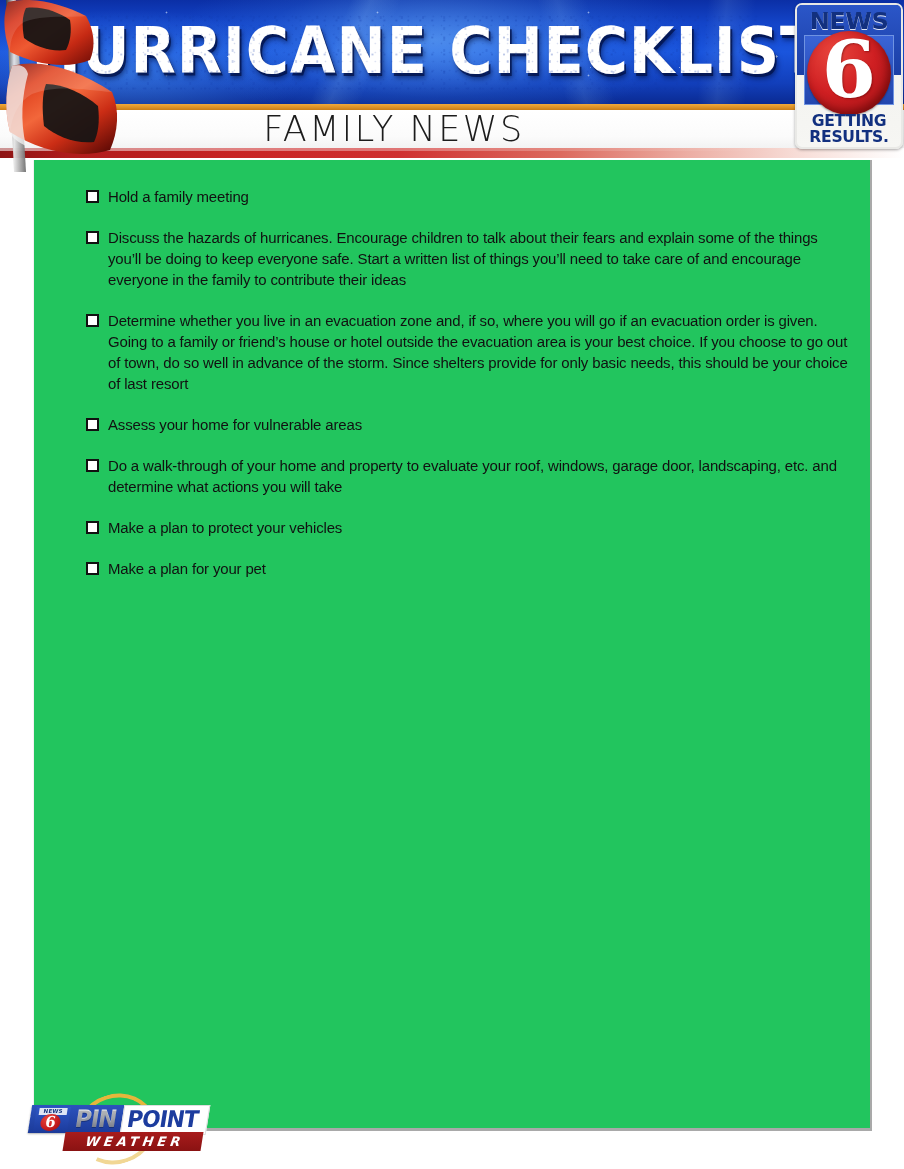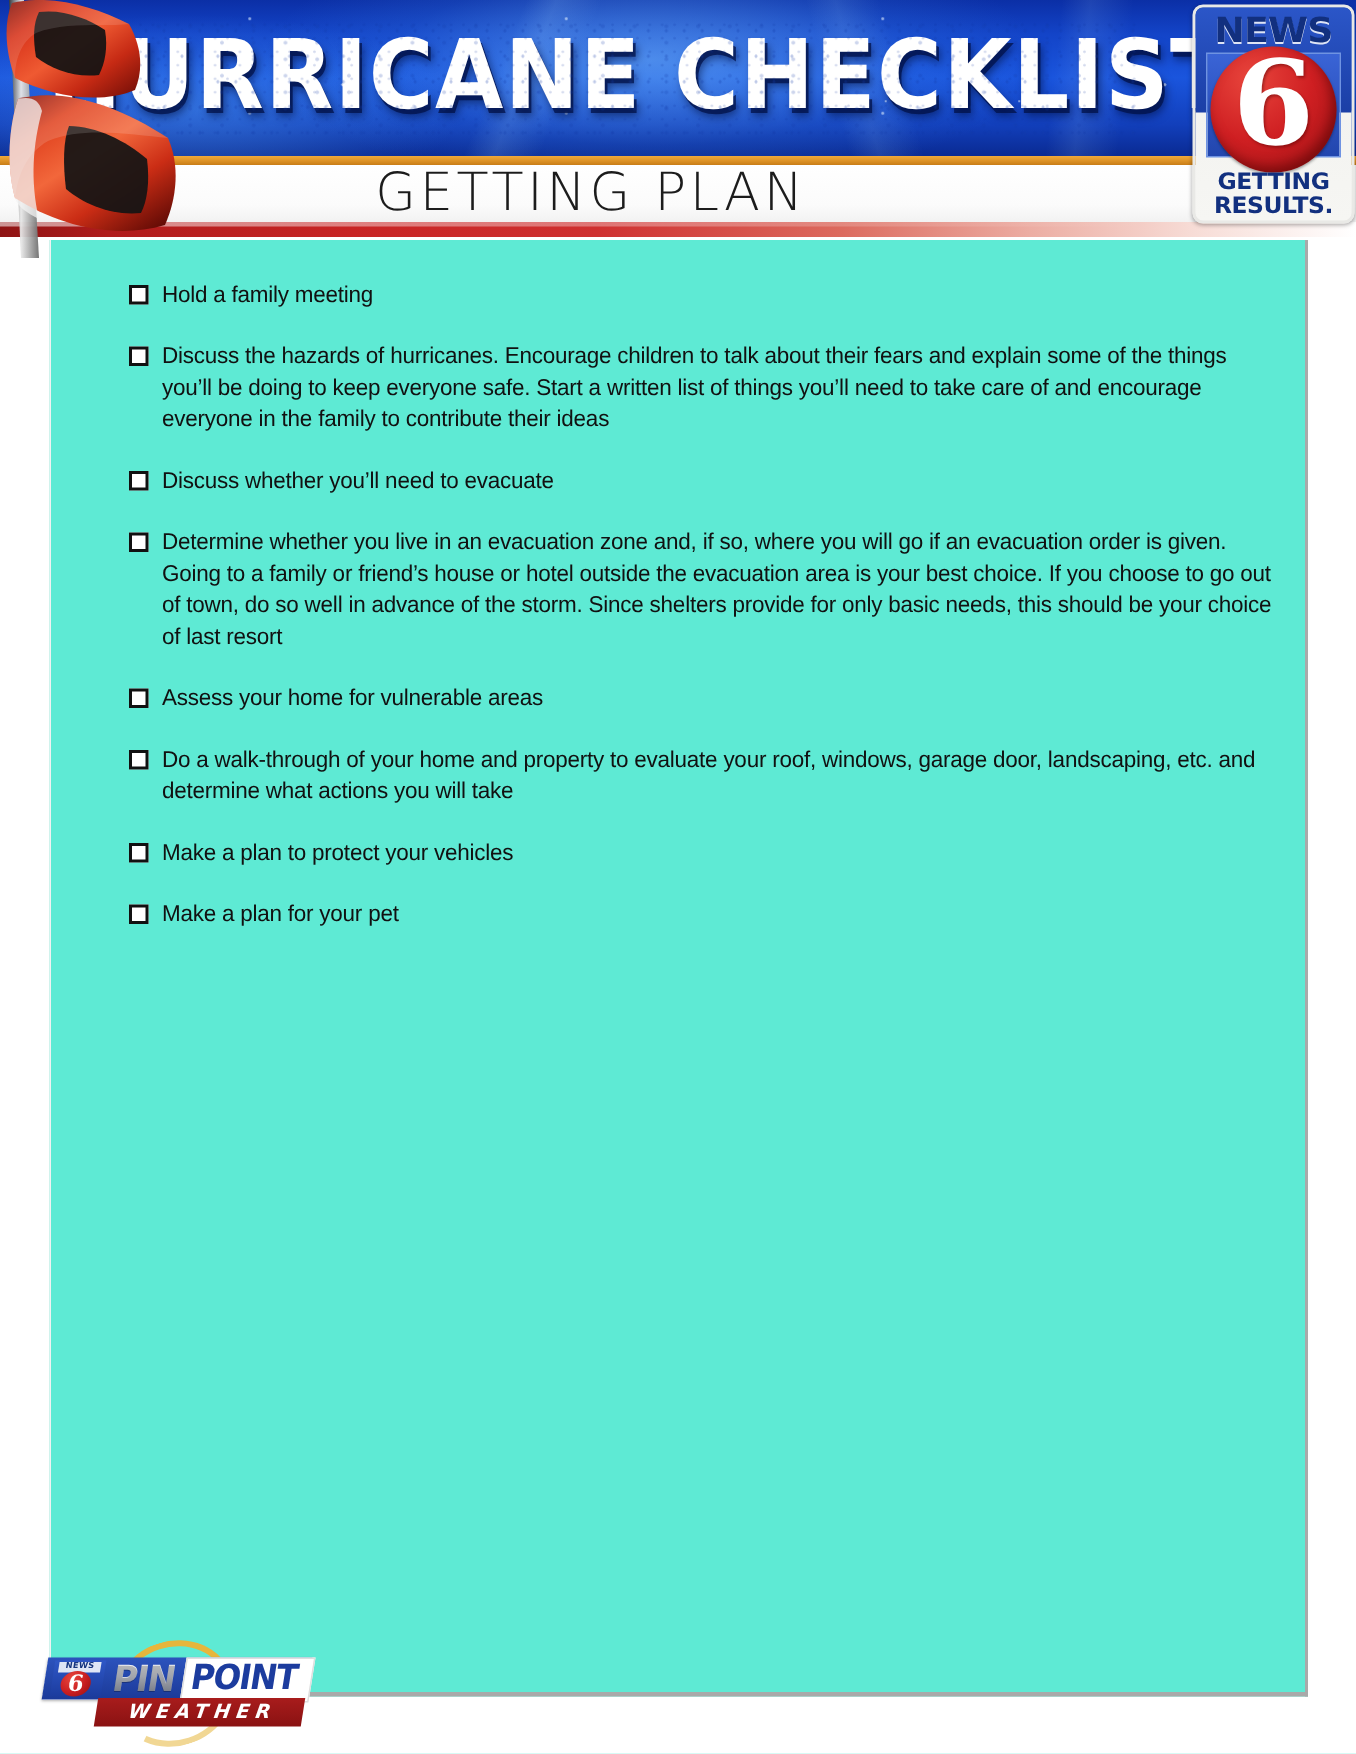--- a/index.html
+++ b/index.html
@@ -213,21 +213,21 @@
   .sheet {
     position: absolute;
     left: 33px;
     top: 160px;
     width: 839px;
     height: 971px;
     border-right: 2px solid #a9a9a9;
     border-bottom: 3px solid #a9a9a9;
     border-left: 1px solid #f2f2f2;
     box-sizing: border-box;
-    background: #5eead4;
+    background: #22c55e;
   }
 
   .checklist {
     position: absolute;
     left: 52px;
     top: 26px;
     width: 775px;
   }
   .check-item {
     display: flex;
@@ -345,21 +345,21 @@
 <div class="banner">
   <div class="banner-blue"></div>
 
   <div class="banner-title">
     <span>HURRICANE CHECKLIST</span>
     <span class="grunge"></span>
   </div>
 
   <div class="gold-rule"></div>
   <div class="white-band"></div>
-  <div class="subtitle">GETTING PLAN</div>
+  <div class="subtitle">FAMILY NEWS</div>
   <div class="red-rule"></div>
 
   <div class="flags">
     <svg class="flag-svg" width="150" height="175" viewBox="0 0 150 175" aria-hidden="true">
       <defs>
         <linearGradient id="flagRedA" x1="0" y1="0" x2="1" y2="1">
           <stop offset="0%" stop-color="#7e1008"></stop>
           <stop offset="22%" stop-color="#d8341b"></stop>
           <stop offset="48%" stop-color="#ef5a32"></stop>
           <stop offset="72%" stop-color="#c62a14"></stop>
@@ -412,24 +412,20 @@
       <div class="check-item">
         <div class="checkbox"></div>
         <div class="check-text">Hold a family meeting</div>
       </div>
       <div class="check-item">
         <div class="checkbox"></div>
         <div class="check-text">Discuss the hazards of hurricanes. Encourage children to talk about their fears and explain some of the things you’ll be doing to keep everyone safe. Start a written list of things you’ll need to take care of and encourage everyone in the family to contribute their ideas</div>
       </div>
       <div class="check-item">
         <div class="checkbox"></div>
-        <div class="check-text">Discuss whether you’ll need to evacuate</div>
-      </div>
-      <div class="check-item">
-        <div class="checkbox"></div>
         <div class="check-text">Determine whether you live in an evacuation zone and, if so, where you will go if an evacuation order is given. Going to a family or friend’s house or hotel outside the evacuation area is your best choice. If you choose to go out of town, do so well in advance of the storm. Since shelters provide for only basic needs, this should be your choice of last resort</div>
       </div>
       <div class="check-item">
         <div class="checkbox"></div>
         <div class="check-text">Assess your home for vulnerable areas</div>
       </div>
       <div class="check-item">
         <div class="checkbox"></div>
         <div class="check-text">Do a walk-through of your home and property to evaluate your roof, windows, garage door, landscaping, etc. and determine what actions you will take</div>
       </div>

